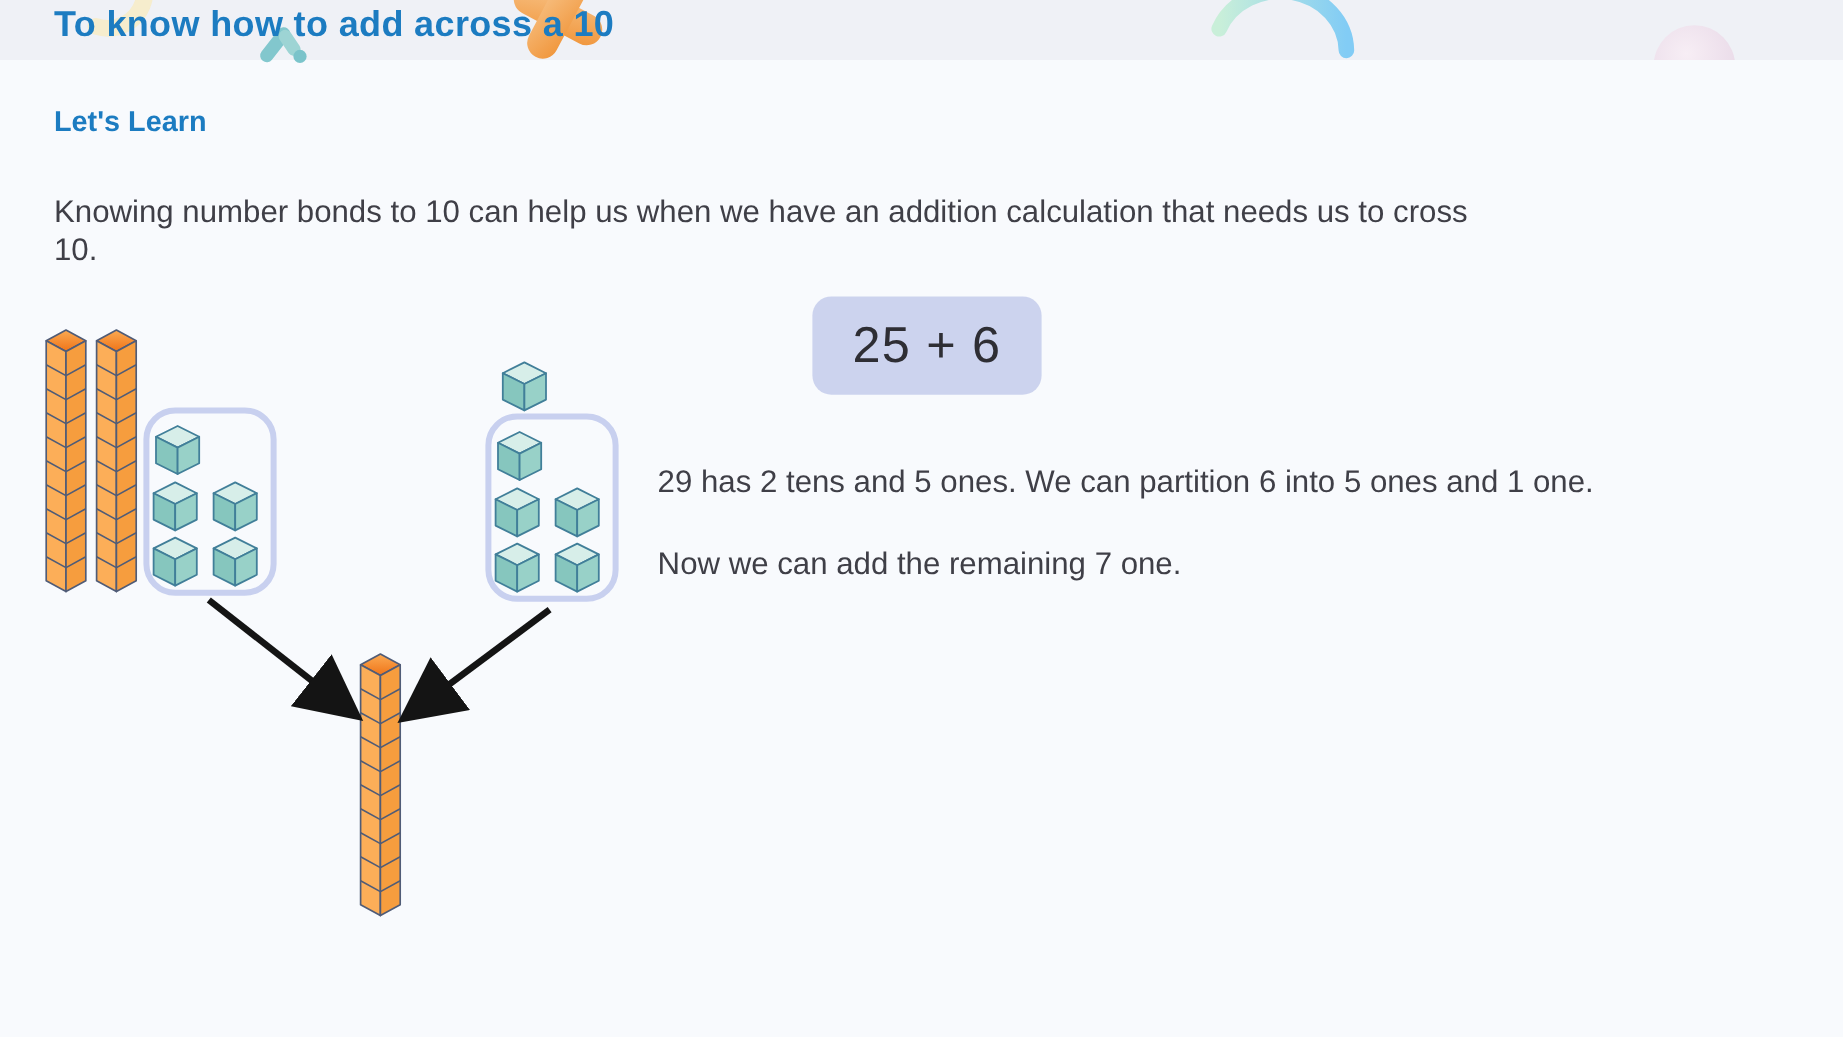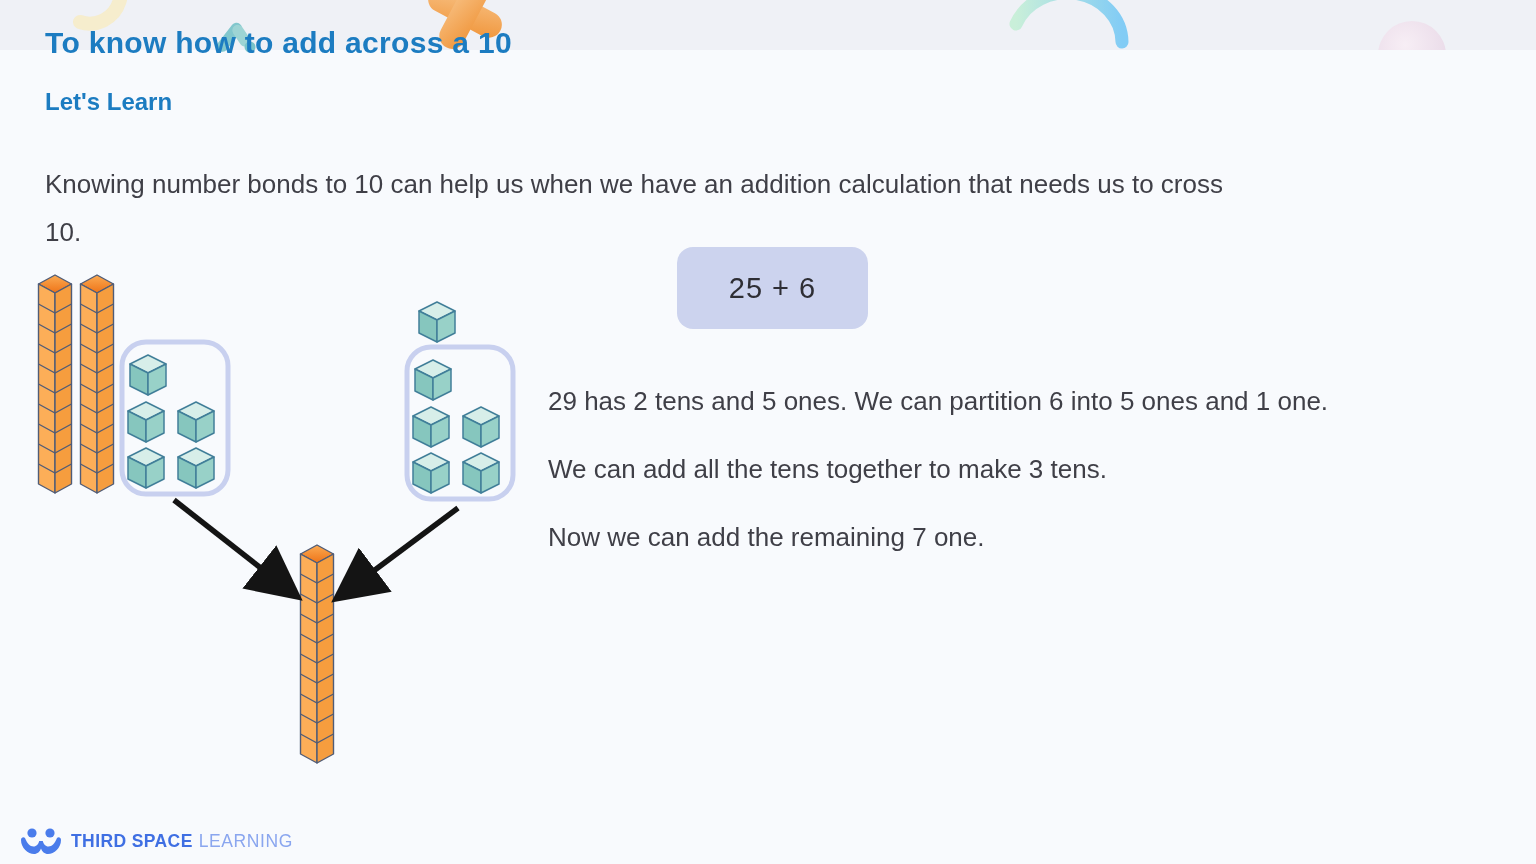--- a/index.html
+++ b/index.html
@@ -3,32 +3,32 @@
 <meta charset="utf-8">
 <style>
   html,body{margin:0;padding:0;}
   body{font-family:"Liberation Sans",sans-serif;}
   .slide{position:relative;width:1536px;height:864px;overflow:hidden;background:var(--page_bg,#f8fafd);}
 
   
   .band{position:absolute;left:0;top:0;width:1536px;height:50px;background:var(--band_bg,#eff1f6);}
   .band-clip{position:absolute;left:0;top:0;width:1536px;height:50px;overflow:hidden;pointer-events:none;}
   .band-free{position:absolute;left:0;top:0;width:1536px;height:90px;overflow:visible;pointer-events:none;}
-  .page-title{position:absolute;left:45px;top:26px;margin:0;font-size:30px;font-weight:600;
+  .page-title{position:absolute;left:45px;top:4px;margin:0;font-size:30px;font-weight:600;
     letter-spacing:.3px;color:var(--title_color,#1c7cc1);white-space:nowrap;}
 
   .section-label{position:absolute;left:45px;top:88px;font-size:24px;font-weight:600;
     color:var(--title_color,#1c7cc1);}
 
   .intro{position:absolute;left:45px;top:160px;width:1448px;margin:0;font-size:26px;
-    line-height:48px;color:var(--text_color,#3f3f47);white-space:pre-line;}
+    line-height:32px;color:var(--text_color,#3f3f47);white-space:pre-line;}
 
   .expr-card{position:absolute;left:677px;top:247px;width:191px;height:82px;border-radius:16px;
     background:var(--expr_bg,#ccd3ee);display:flex;align-items:center;justify-content:center;}
-  .expr-card span{font-size:29px;color:var(--expr_text,#2e2e34);letter-spacing:1px;}
+  .expr-card span{font-size:42px;color:var(--expr_text,#2e2e34);letter-spacing:1px;}
 
   .illustration{position:absolute;left:22px;top:268px;width:510px;height:500px;}
 
   .steps{position:absolute;left:548px;top:376px;width:960px;}
   .steps p{margin:0 0 18px 0;font-size:26px;line-height:50px;color:var(--text_color,#3f3f47);
     white-space:pre-line;}
 
   .footer{position:absolute;left:20px;top:828px;display:flex;align-items:center;gap:9px;}
   .brand-bold{font-size:17.5px;font-weight:700;letter-spacing:.4px;color:var(--logo_blue,#3f6fe3);}
   .brand-light{font-size:17.5px;font-weight:400;letter-spacing:.6px;color:var(--logo_light_blue,#8aa6ef);margin-left:-3px;}
@@ -167,29 +167,17 @@
         <path d="M278.5 426 L295 435 L311.5 426" fill="none" stroke="#505c77" stroke-width="1.3"></path>
         <path d="M278.5 446 L295 455 L311.5 446" fill="none" stroke="#505c77" stroke-width="1.3"></path>
         <path d="M278.5 466 L295 475 L311.5 466" fill="none" stroke="#505c77" stroke-width="1.3"></path>
         <line x1="152" y1="232" x2="272" y2="326" stroke="#141414" stroke-width="5.5" marker-end="url(#ah)"></line>
         <line x1="436" y1="240" x2="318" y2="328" stroke="#141414" stroke-width="5.5" marker-end="url(#ah)"></line>
       </svg>
   </div>
 
   <div class="steps">
     <p>29 has 2 tens and 5 ones. We can partition 6 into 5 ones and 1 one.</p>
-    <p>We can add all the tens together to make 3 tens.</p>
     <p>Now we can add the remaining 7 one.</p>
   </div>
 
-  <footer class="footer">
-    <svg width="42" height="27" viewBox="0 0 42 27">
-      <g fill="#4a7ceb">
-        <circle cx="12" cy="5" r="4.6"></circle>
-        <circle cx="30" cy="5" r="4.6"></circle>
-        <path d="M1 12 C1 20 8 26 14 26 C17.5 26 20 23.5 21 20.5 C22 23.5 24.5 26 28 26 C34 26 41 20 41 12 C41 9.5 38.5 8.5 37 10 C35 15 32 18.5 28.5 18.5 C25.5 18.5 23.5 16 22.8 13 L19.2 13 C18.5 16 16.5 18.5 13.5 18.5 C10 18.5 7 15 5 10 C3.5 8.5 1 9.5 1 12 Z"></path>
-      </g>
-    </svg>
-    <span class="brand-bold">THIRD SPACE</span>
-    <span class="brand-light">LEARNING</span>
-  </footer>
 
 </div>
 
 </body></html>

